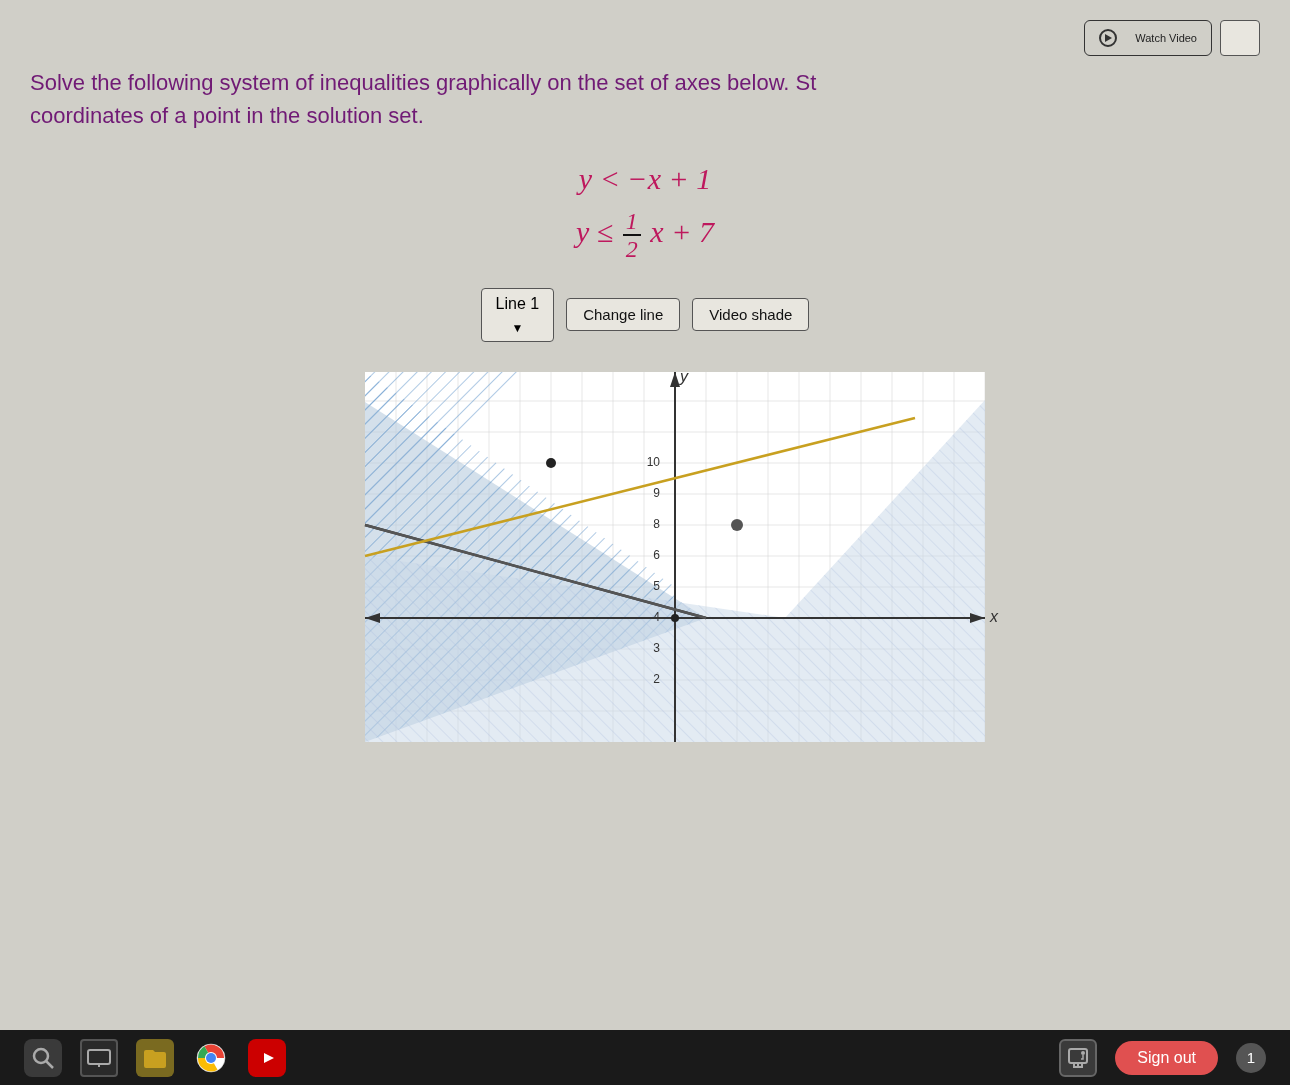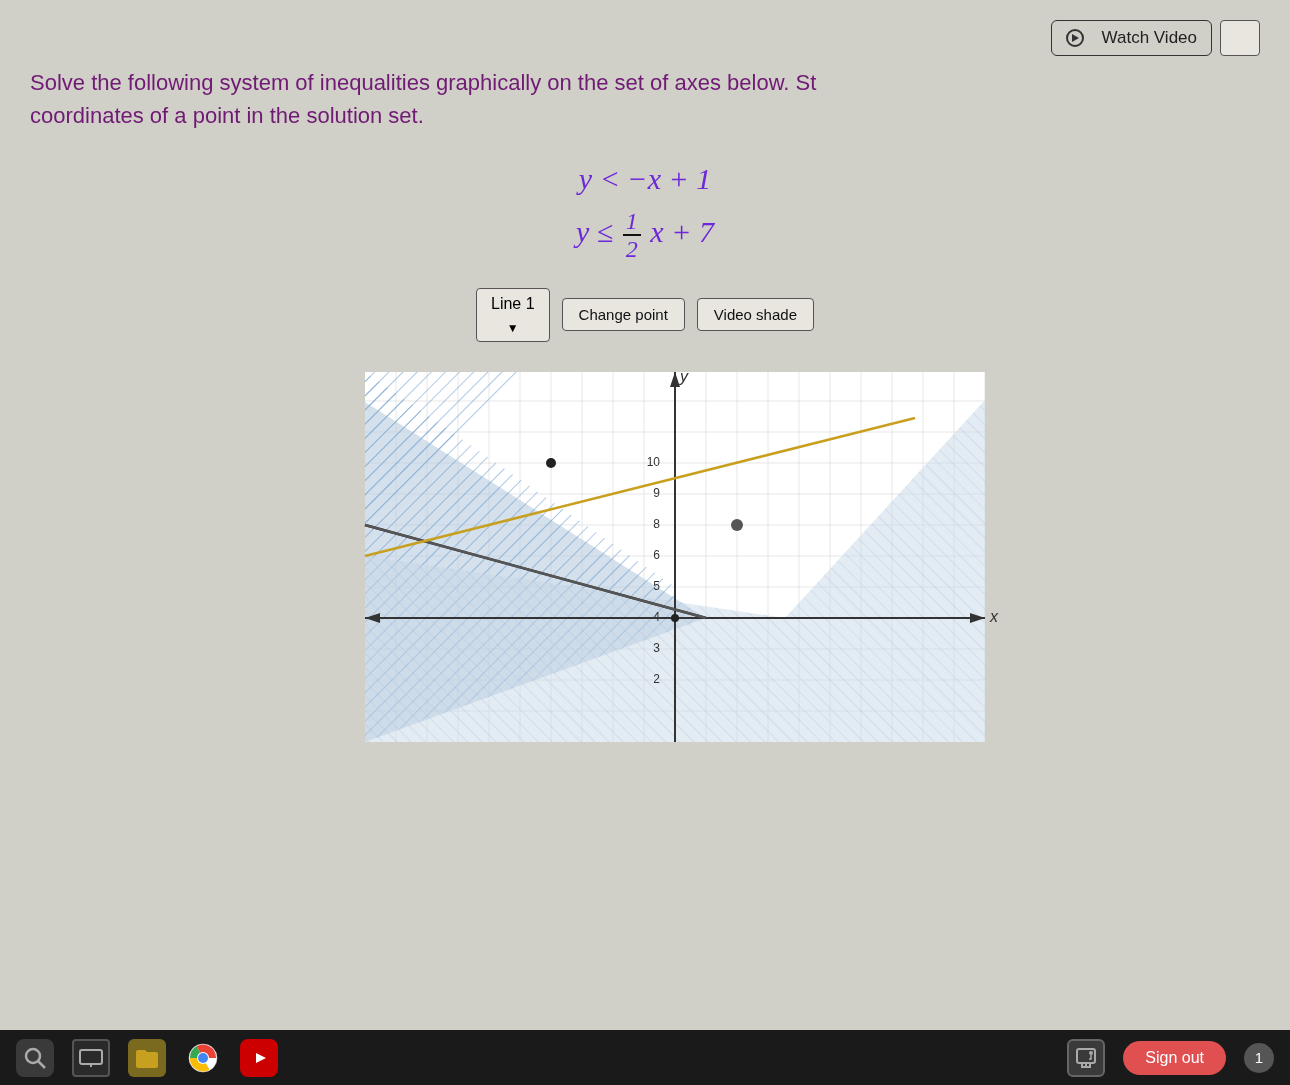--- a/index.html
+++ b/index.html
@@ -27,21 +27,21 @@
       margin-bottom: 10px;
     }
 
     .watch-video-btn {
       display: flex;
       align-items: center;
       gap: 18px;
       border: 1.5px solid #333;
       border-radius: 6px;
       padding: 6px 14px;
-      font-size: 17px;
+      font-size: 11px;
       font-family: Arial, sans-serif;
       background: transparent;
       cursor: pointer;
       color: #222;
     }
 
     .watch-icon {
       width: 18px;
       height: 18px;
       border-radius: 50%;
@@ -71,21 +71,21 @@
     }
 
     .equations-area {
       text-align: center;
       margin-bottom: 25px;
     }
 
     .equation {
       font-size: 30px;
       margin: 12px 0;
-      color: #6d28d9;
+      color: #be185d;
       font-style: italic;
     }
 
     .fraction {
       display: inline-flex;
       flex-direction: column;
       align-items: center;
       vertical-align: middle;
       font-size: 26px;
       margin: 0 2px;
@@ -154,21 +154,21 @@
 
     
     .taskbar {
       position: absolute;
       bottom: 0; left: 0;
       width: 1290px;
       height: 55px;
       background: #1a1a1a;
       display: flex;
       align-items: center;
-      padding: 0 16px;
+      padding: 0 24px;
       gap: 18px;
     }
 
     .taskbar-icon {
       width: 38px;
       height: 38px;
       border-radius: 8px;
       display: flex;
       align-items: center;
       justify-content: center;
@@ -236,21 +236,21 @@
       </span>
       <i>x</i> + 7
     </div>
   </div>
 
   <div class="controls-row">
     <div class="line-select">
       <span>Line 1</span>
       <span style="font-size:12px;">▼</span>
     </div>
-    <button class="control-btn">Change point</button>
+    <button class="control-btn">Change line</button>
     <button class="control-btn">Video shade</button>
   </div>
 
   <div class="graph-container">
     <div class="graph-wrapper">
       <svg class="graph-svg" viewBox="0 0 720 420" xmlns="http://www.w3.org/2000/svg">
 
         <rect x="80" y="10" width="620" height="370" fill="white"></rect>
 
         <defs>

